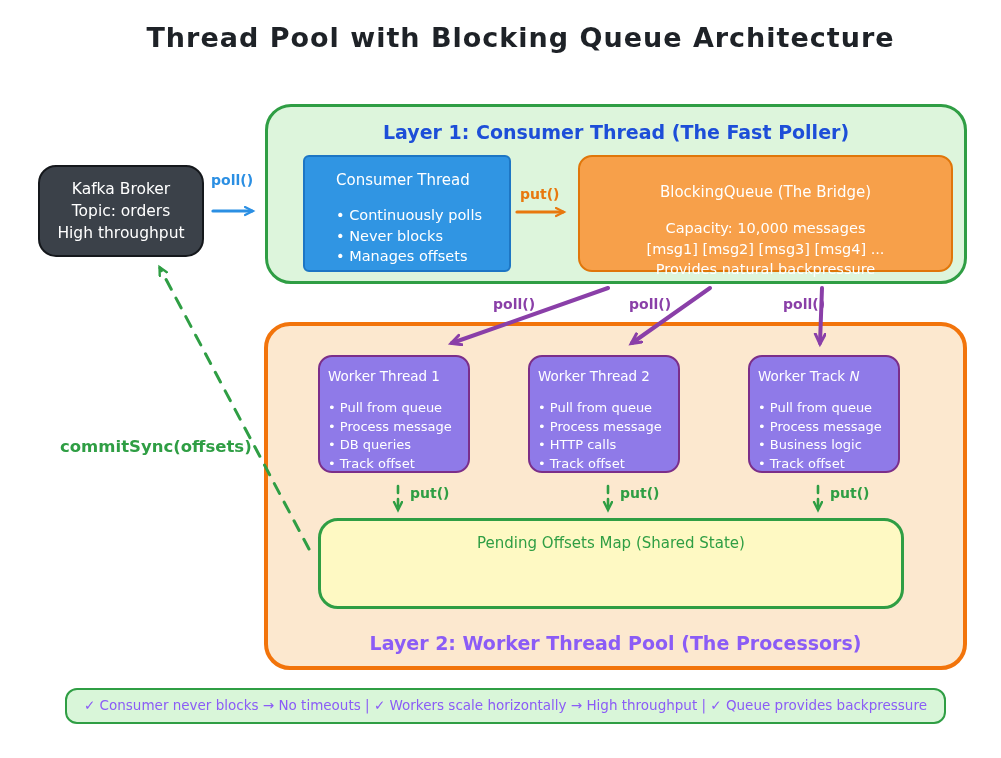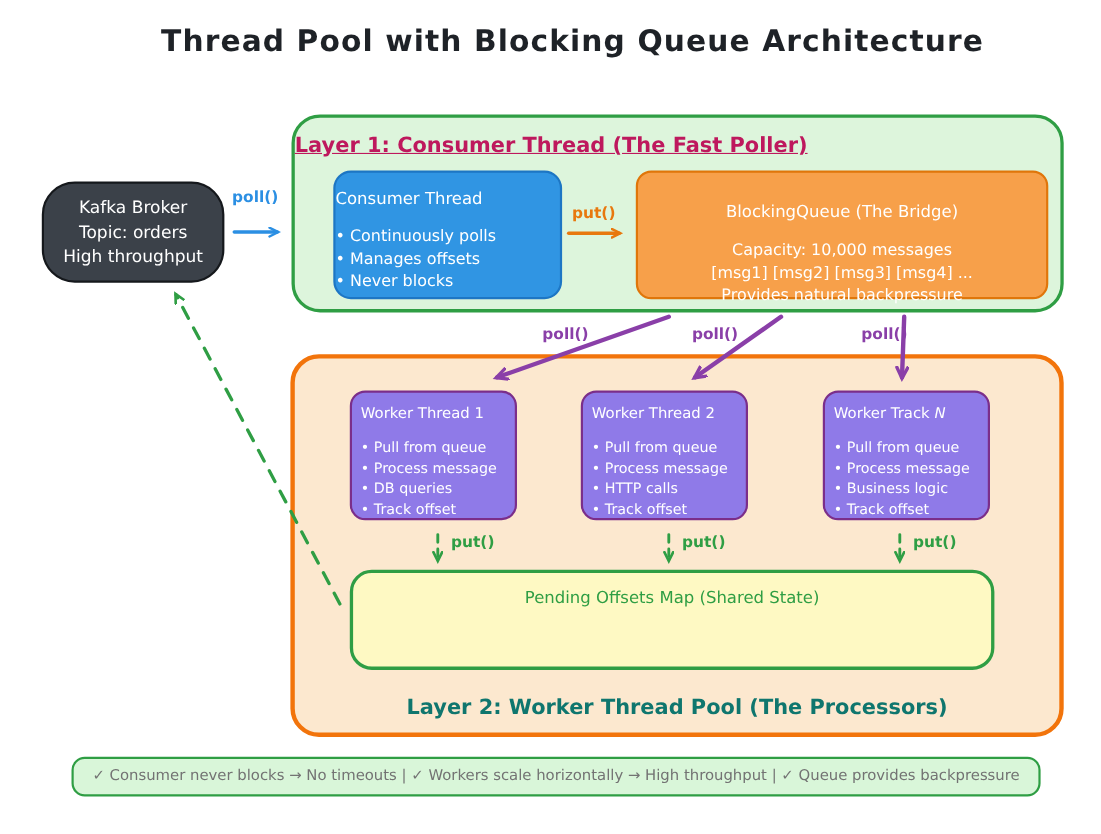--- a/index.html
+++ b/index.html
@@ -29,71 +29,70 @@
     left: 265px; top: 104px;
     width: 702px; height: 180px;
     background: #ddf5dc;
     border: 3.5px solid #2f9e44;
     border-radius: 26px;
   }
   .layer1-label {
     position: absolute;
     left: 0; top: 14px;
     width: 100%;
-    text-align: left;
-    color: #be185d;
+    text-align: center;
+    color: #1d4ed8;
     font-size: 19px;
     font-weight: 600;
-    text-decoration: underline;
   }
   .layer2 {
     position: absolute;
     left: 264px; top: 322px;
     width: 703px; height: 348px;
     background: #fce8cf;
     border: 4px solid #f2740b;
     border-radius: 26px;
   }
   .layer2-label {
     position: absolute;
     left: 0; bottom: 12px;
     width: 100%;
     text-align: center;
-    color: #0f766e;
+    color: #8b5cf6;
     font-size: 19px;
     font-weight: 600;
     margin-top: 45px;
   }
   
   .kafka {
     position: absolute;
     left: 38px; top: 165px;
     width: 166px; height: 92px;
     background: #3b4149;
     border: 2.5px solid #15181c;
-    border-radius: 30px;
+    border-radius: 18px;
     color: #ffffff;
     display: flex;
     flex-direction: column;
     justify-content: center;
     align-items: center;
     font-size: 15.5px;
     line-height: 22px;
     text-align: center;
   }
   
   .consumer {
     position: absolute;
     left: 303px; top: 155px;
     width: 208px; height: 117px;
     background: #3095e3;
     border: 2.5px solid #1d76c4;
-    border-radius: 16px;
-    color: #ffffff;
-    padding: 14px 14px 0 0;
+    border-radius: 6px;
+    color: #ffffff;
+    padding: 14px 14px 0 31px;
     font-size: 14.5px;
   }
   .consumer .box-title { font-size: 15px; margin-bottom: 16px; }
   .consumer .bullet { line-height: 20.5px; white-space: nowrap; }
   
   .bqueue {
     position: absolute;
     left: 578px; top: 155px;
     width: 375px; height: 117px;
     background: #f7a04a;
@@ -140,21 +139,21 @@
   .pending .box-title { font-size: 15px; margin-bottom: 15px; }
   .pending .p-line { line-height: 20px; }
   
   .footer {
     position: absolute;
     left: 65px; top: 688px;
     width: 881px; height: 36px;
     background: #d9f6d9;
     border: 2.5px solid #2f9e44;
     border-radius: 12px;
-    color: #737373;
+    color: #8b5cf6;
     font-size: 13.5px;
     text-align: center;
     line-height: 31px;
   }
   
   .arrow-label {
     position: absolute;
     font-size: 14px;
     font-weight: 600;
     white-space: nowrap;
@@ -191,22 +190,22 @@
 
   <div class="kafka">
     <div>Kafka Broker</div>
     <div>Topic: orders</div>
     <div>High throughput</div>
   </div>
 
   <div class="consumer">
     <div class="box-title">Consumer Thread</div>
     <div class="bullet">• Continuously polls</div>
+    <div class="bullet">• Never blocks</div>
     <div class="bullet">• Manages offsets</div>
-    <div class="bullet">• Never blocks</div>
   </div>
 
   <div class="bqueue">
     <div class="box-title">BlockingQueue (The Bridge)</div>
     <div class="bq-line">Capacity: 10,000 messages</div>
     <div class="bq-line">[msg1] [msg2] [msg3] [msg4] ...</div>
     <div class="bq-line">Provides natural backpressure</div>
   </div>
 
   <div class="layer2">
@@ -275,14 +274,15 @@
   </svg>
 
   <div class="arrow-label lbl-blue" style="left:211px; top:172px;">poll()</div>
   <div class="arrow-label lbl-orange" style="left:520px; top:186px;">put()</div>
   <div class="arrow-label lbl-purple" style="left:493px; top:296px;">poll()</div>
   <div class="arrow-label lbl-purple" style="left:629px; top:296px;">poll()</div>
   <div class="arrow-label lbl-purple" style="left:783px; top:296px;">poll()</div>
   <div class="arrow-label lbl-green" style="left:410px; top:485px;">put()</div>
   <div class="arrow-label lbl-green" style="left:620px; top:485px;">put()</div>
   <div class="arrow-label lbl-green" style="left:830px; top:485px;">put()</div>
+  <div class="commit-label">commitSync(offsets)</div>
 
 </div>
 
 </body></html>

